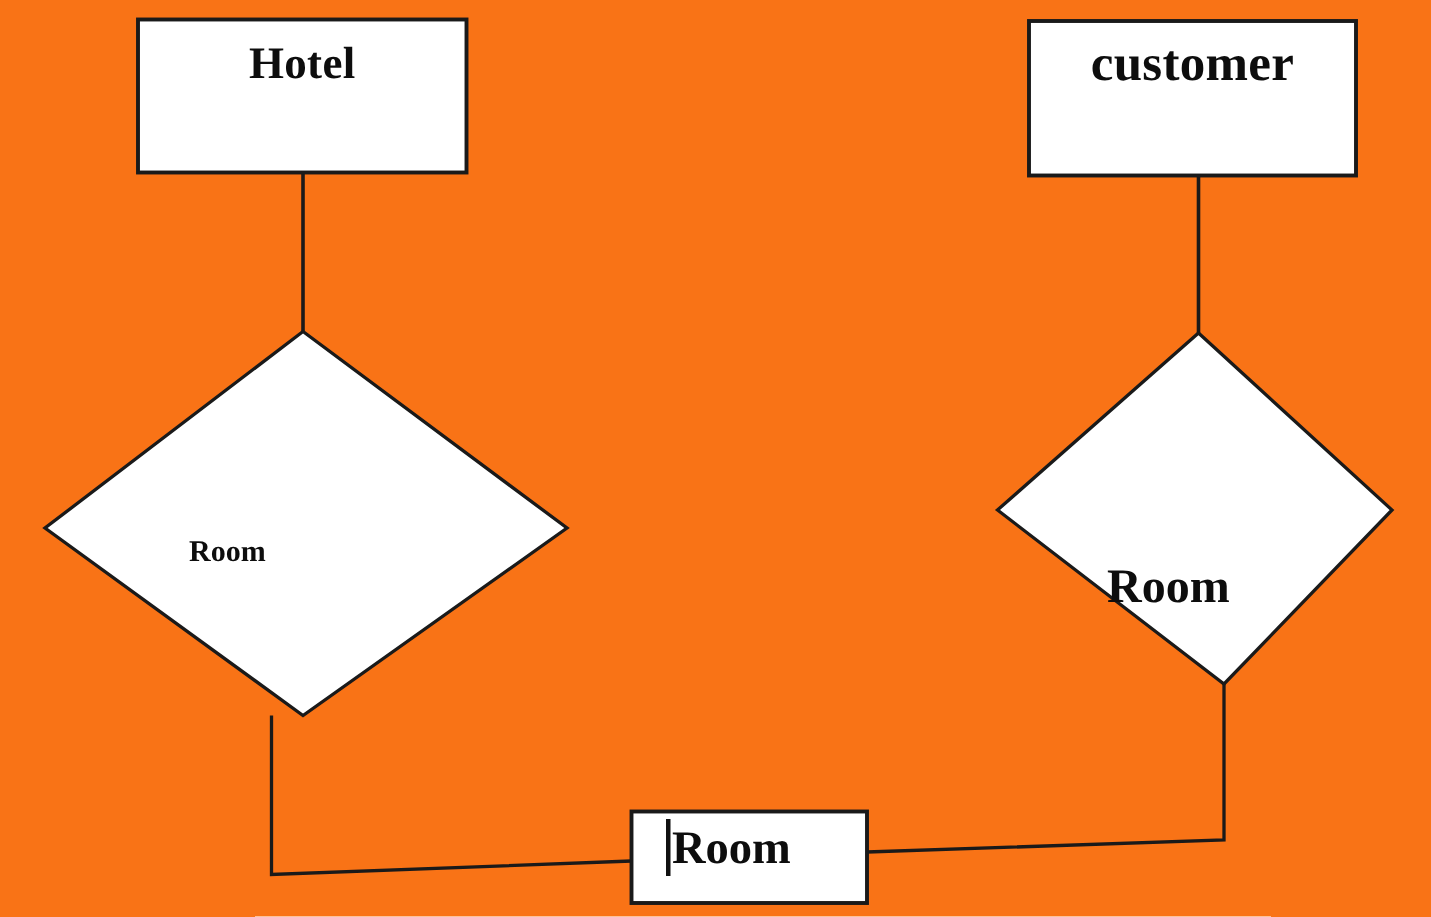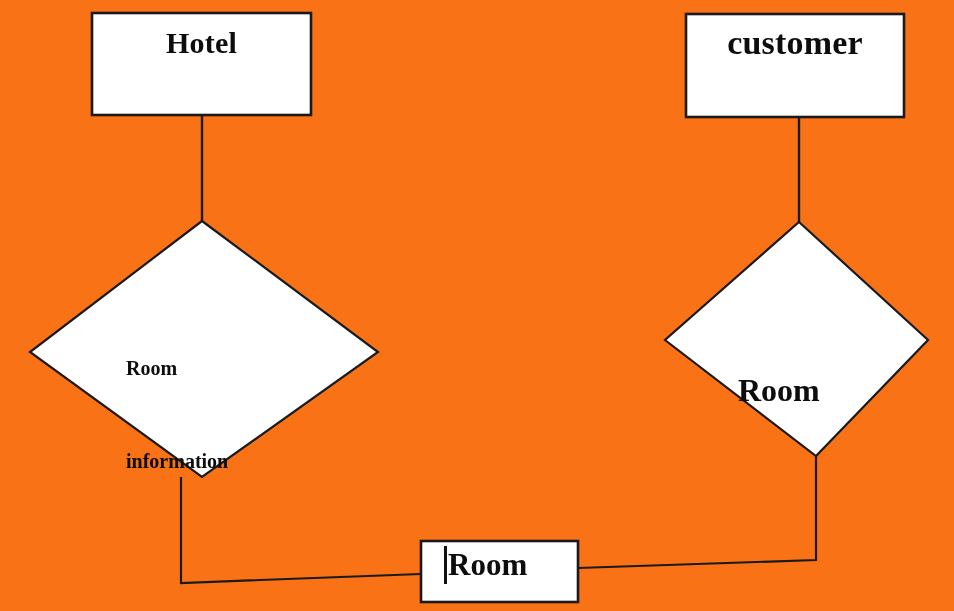--- a/index.html
+++ b/index.html
@@ -101,21 +101,20 @@
 
     <polygon points="799,222 928,340 816,456 665,340" fill="#ffffff" stroke="#1a1a1a" stroke-width="2.2"></polygon>
   </svg>
 
   <div class="node-label" id="label-hotel">Hotel</div>
 
   <div class="node-label" id="label-customer">customer</div>
 
   <div class="node-label" id="label-room-information">
     <div>Room</div>
-    <div>information</div>
   </div>
 
   <div class="node-label" id="label-check-in">
     <div>Room</div>
   </div>
 
   <div class="text-cursor"></div>
 
   <div class="node-label" id="label-room">Room</div>
 

